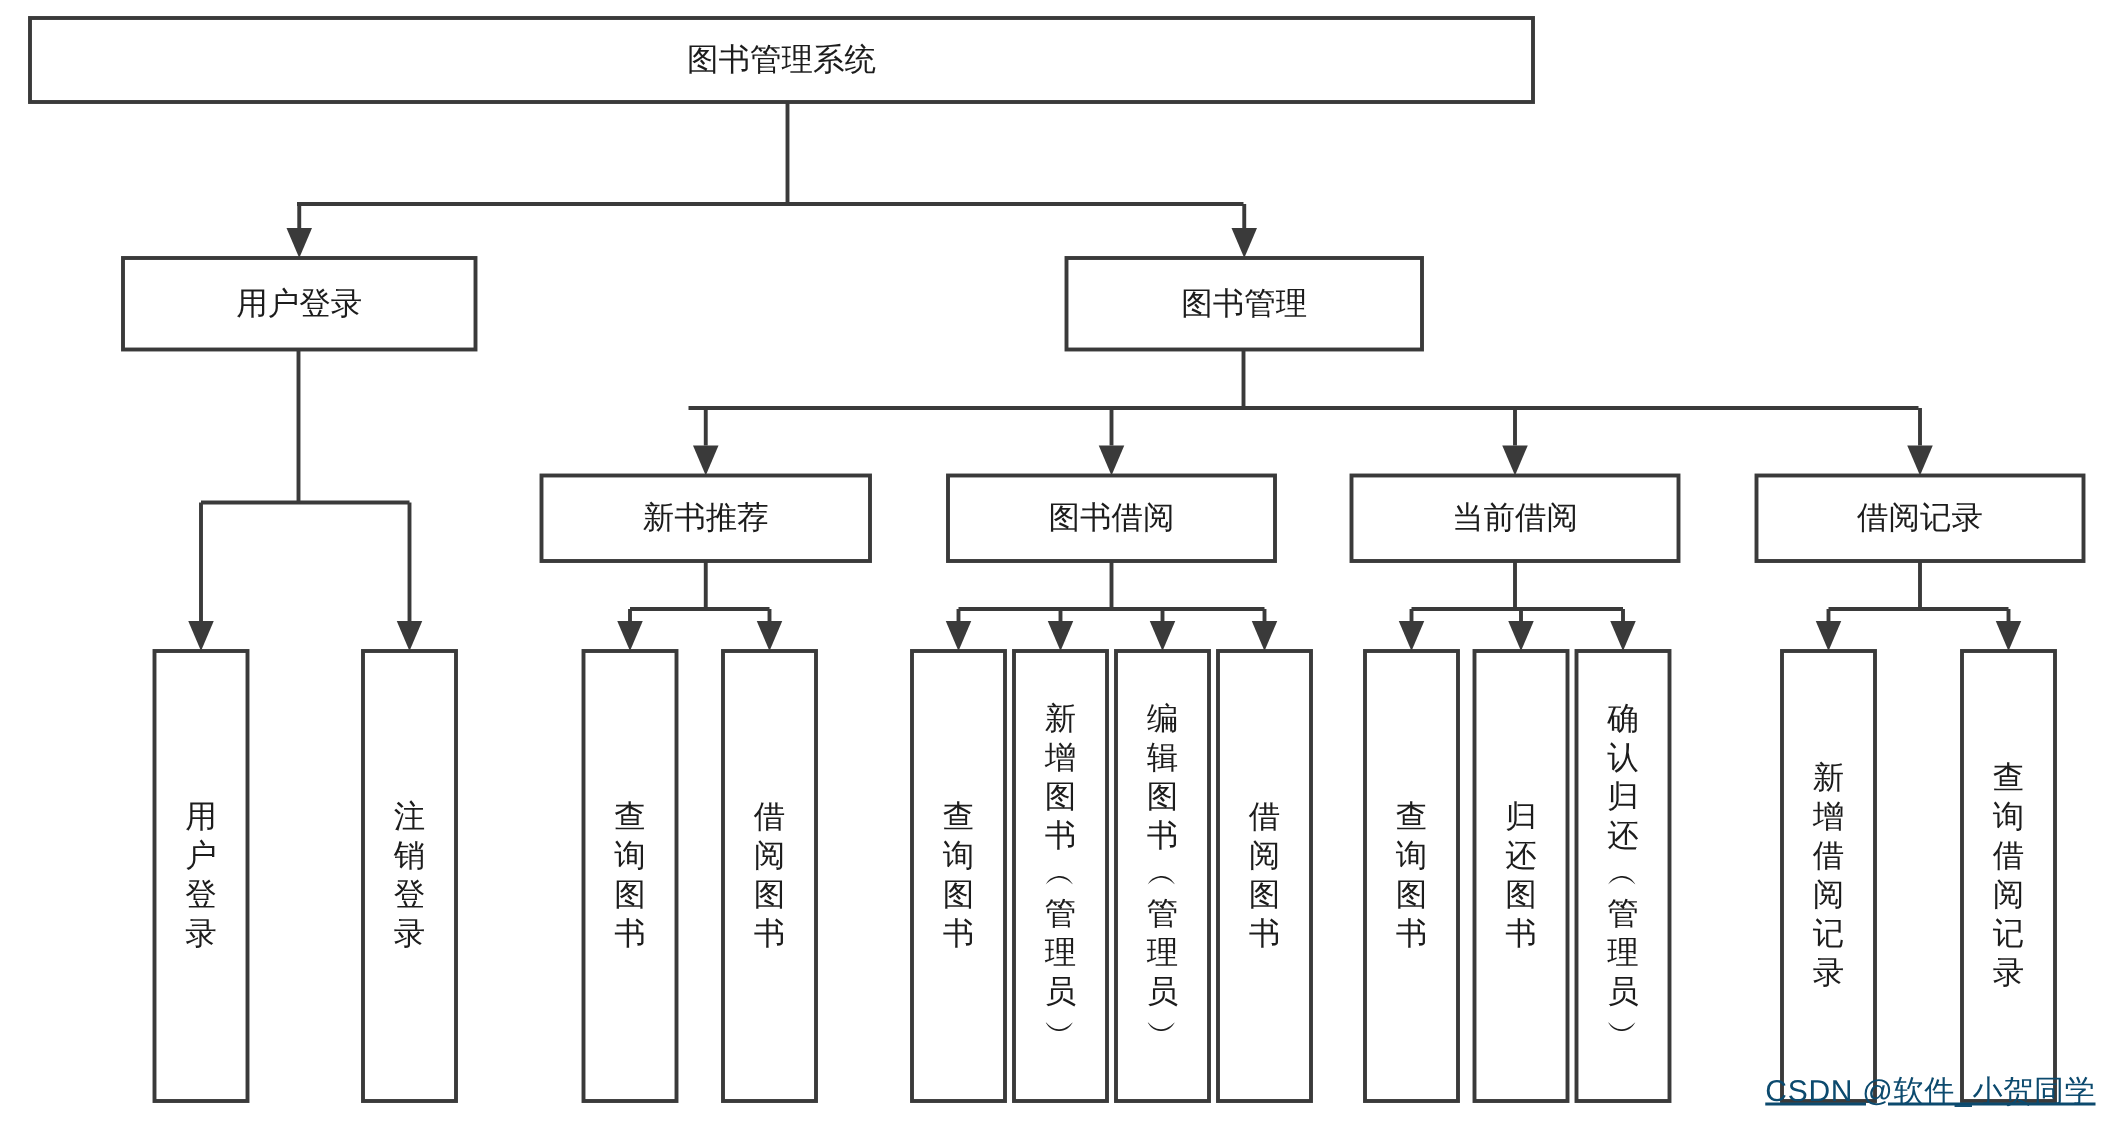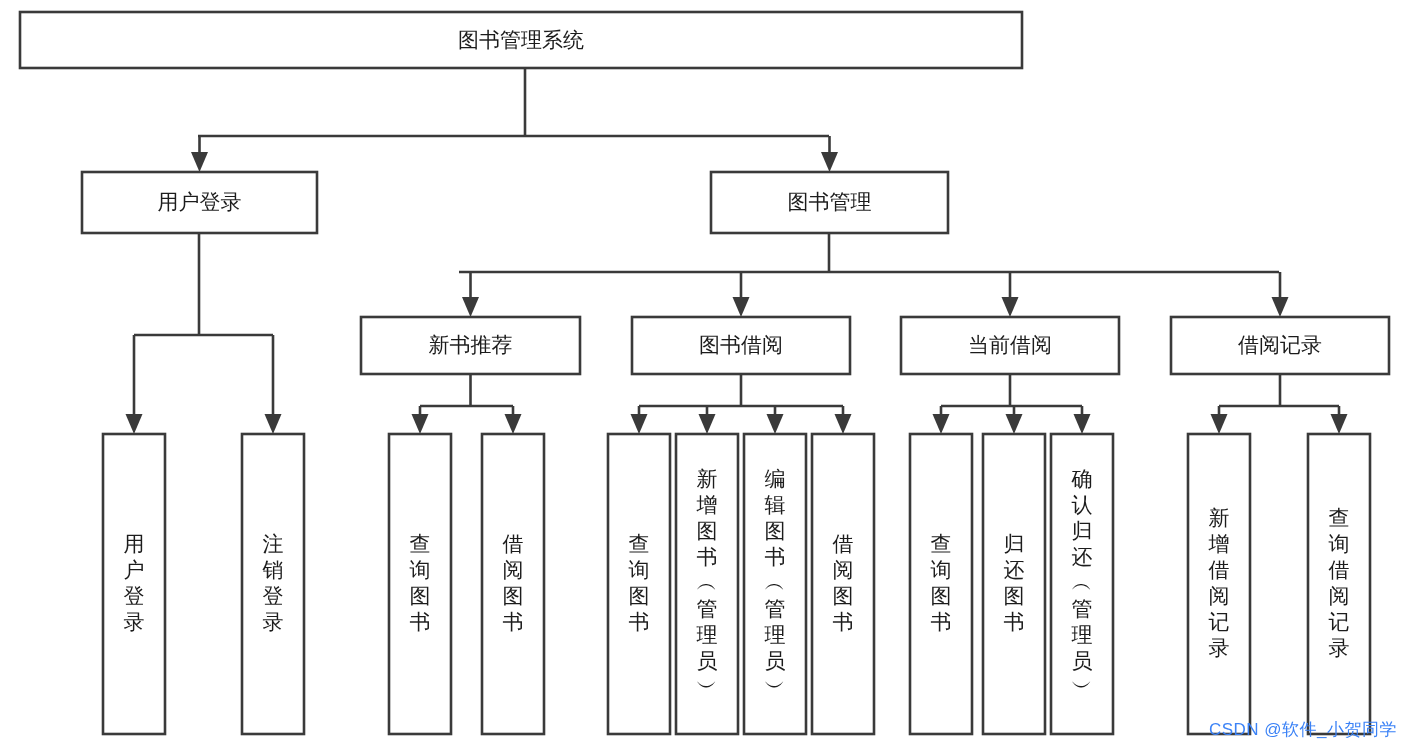--- a/index.html
+++ b/index.html
@@ -54,25 +54,26 @@
     font-family: "Liberation Sans", "DejaVu Sans", sans-serif;
     font-size: 21px;
     fill: #1c1c1c;
     text-anchor: middle;
   }
   .watermark {
     position: absolute;
     right: 8px;
     bottom: 6px;
     font-family: "Liberation Sans", "DejaVu Sans", sans-serif;
-    font-size: 17px;
-    color: #3b82f6;
+    font-size: 20px;
+    color: #0c4a6e;
     letter-spacing: 0.5px;
     white-space: nowrap;
     pointer-events: none;
+    text-decoration: underline;
   }
 </style>
 </head>
 <body>
 
 <div id="diagram-root">
 
   <svg class="diagram" viewBox="0 0 1405 747" xmlns="http://www.w3.org/2000/svg">
 
     <g id="connector-layer">

